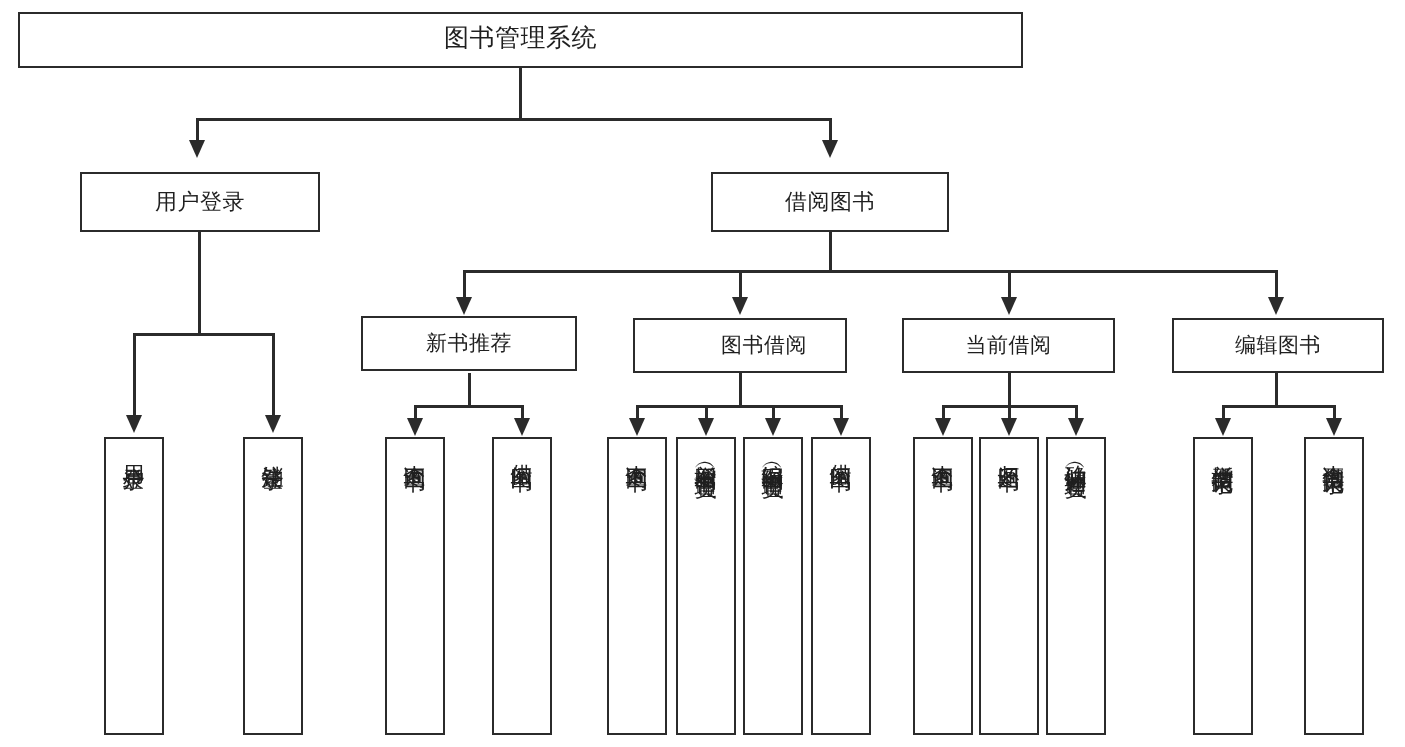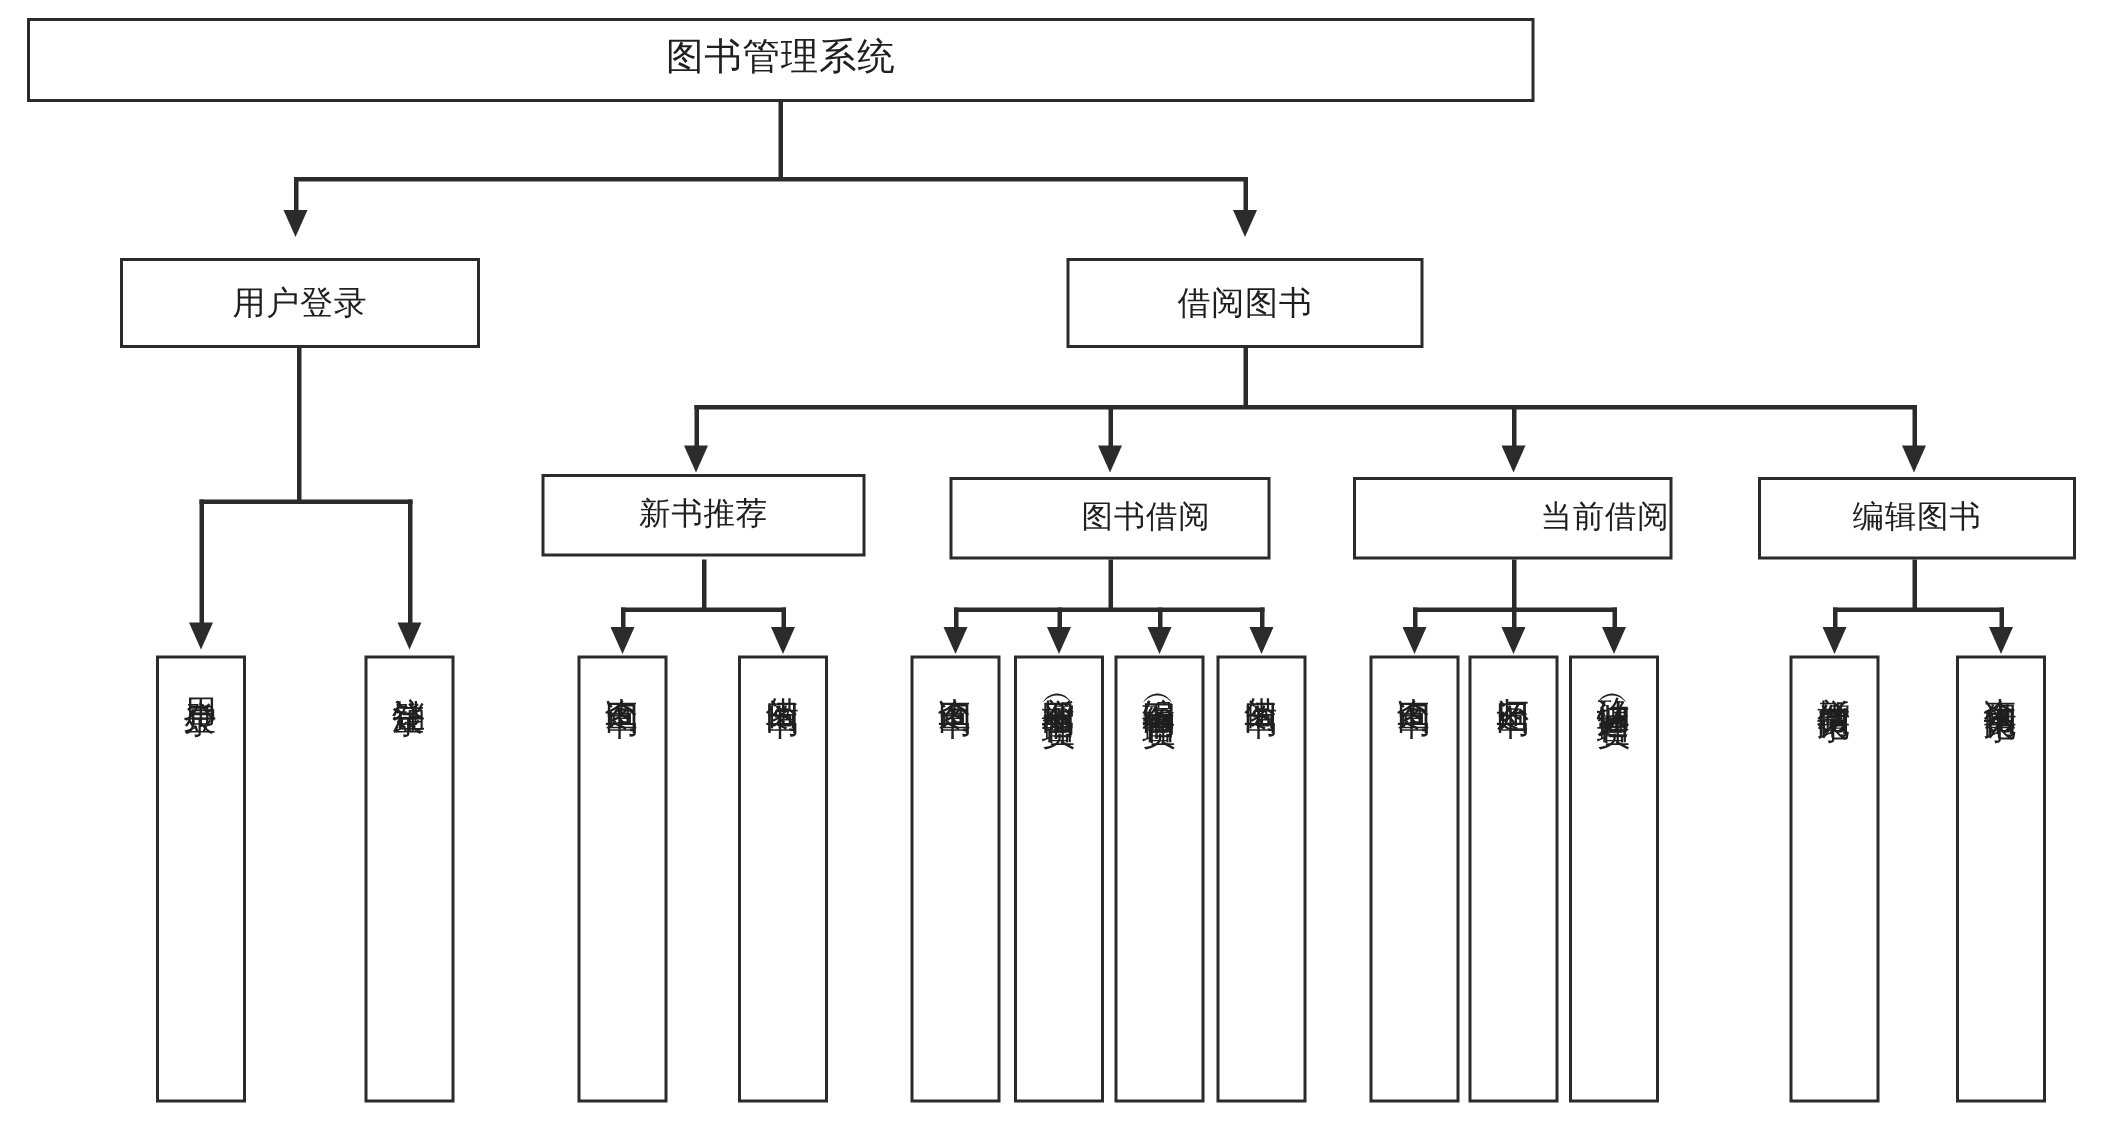--- a/index.html
+++ b/index.html
@@ -121,21 +121,21 @@
 
   <div class="seg v" style="left:1275px; top:270px; height:30px;"></div>
   <div class="arrow" style="left:1268px; top:297px;"></div>
 
   <div class="node lvl2" style="left:361px; top:316px; width:216px; height:55px;">
     <span class="label">新书推荐</span>
   </div>
   <div class="node lvl2" style="left:633px; top:318px; width:214px; height:55px;padding-left:48px;">
     <span class="label">图书借阅</span>
   </div>
-  <div class="node lvl2" style="left:902px; top:318px; width:213px; height:55px;justify-content:flex-end;">
+  <div class="node lvl2" style="left:902px; top:318px; width:213px; height:55px;">
     <span class="label">当前借阅</span>
   </div>
   <div class="node lvl2" style="left:1172px; top:318px; width:212px; height:55px;">
     <span class="label">编辑图书</span>
   </div>
 
   <div class="seg v" style="left:468px; top:373px; height:34px;"></div>
   <div class="seg h" style="left:414px; top:405px; width:110px;"></div>
   <div class="seg v" style="left:414px; top:405px; height:16px;"></div>
   <div class="arrow" style="left:407px; top:418px;"></div>

